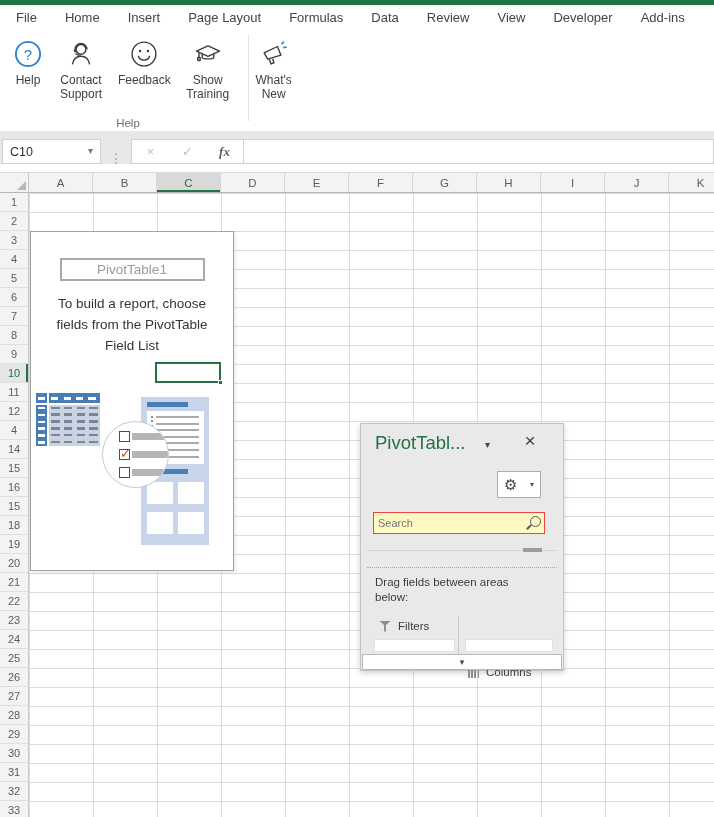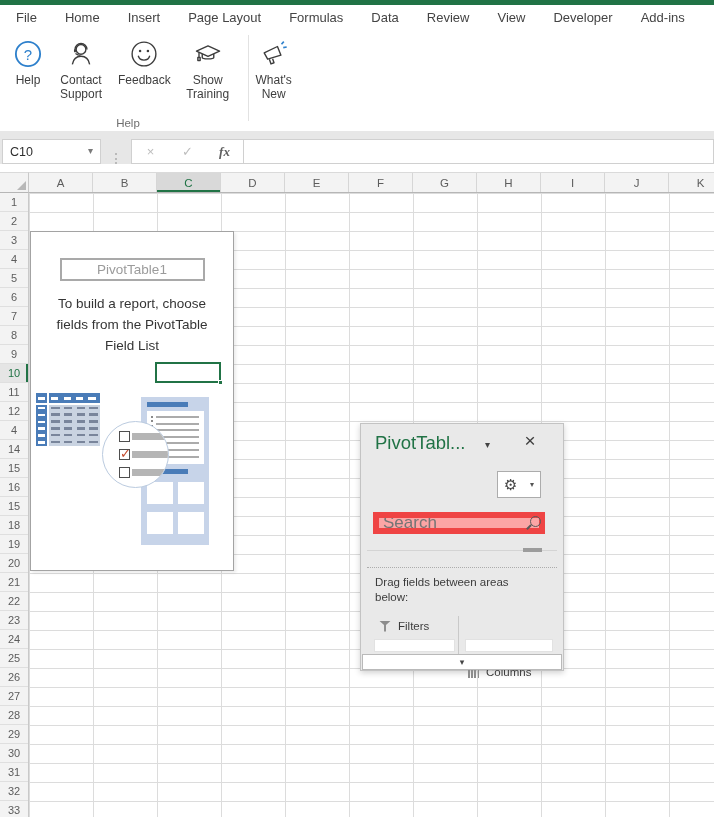--- a/index.html
+++ b/index.html
@@ -106,22 +106,22 @@
   .pane{position:absolute;left:360px;top:423px;width:204px;height:248px;background:var(--pane-bg);
     border:1px solid #C3C3C3;box-shadow:0 2px 6px rgba(0,0,0,.18);z-index:5;font-size:11.5px;color:#3C3C3C;}
   .pane-title{position:absolute;left:14px;top:8px;font-size:18.5px;color:var(--accent);}
   .pane-title-caret{position:absolute;left:124px;top:15px;font-size:10px;color:#444;}
   .pane-close{position:absolute;left:158px;top:6px;font-size:19px;color:#3F3F3F;width:22px;text-align:center;}
   .pane-sub{position:absolute;left:14px;top:43px;width:122px;line-height:15px;}
   .gear-btn{position:absolute;left:136px;top:47px;width:44px;height:27px;background:#fff;border:1px solid #ACACAC;
     display:flex;align-items:center;justify-content:space-between;padding:0 6px;}
   .gear-glyph{font-size:15px;color:#444;} .gear-caret{font-size:8px;color:#555;}
   .search{position:absolute;left:12px;top:88px;width:172px;height:22px;}
-  .search input{width:100%;height:100%;border:6px solid #ef4444;padding:0 20px 0 4px;font-size:17px;
-    color:#666;font-family:inherit;background:#fca5a5;outline:none;}
+  .search input{width:100%;height:100%;border:1px solid #ef4444;padding:0 20px 0 4px;font-size:11px;
+    color:#666;font-family:inherit;background:#fef9c3;outline:none;}
   .mag{position:absolute;right:4px;top:4px;width:14px;height:14px;}
   .mag::before{content:"";position:absolute;right:0;top:0;width:9px;height:9px;border:1.5px solid #5A5A5A;border-radius:50%;}
   .mag::after{content:"";position:absolute;left:1px;bottom:0;width:1.8px;height:6px;background:#5A5A5A;transform:rotate(45deg);}
   .grip-line{position:absolute;left:6px;right:6px;top:126px;border-top:1px solid #D4D4D4;}
   .grip{position:absolute;left:162px;top:124px;width:19px;height:3.5px;background:#9C9C9C;}
   .dotted{position:absolute;left:6px;right:6px;top:143px;border-top:1px dotted #ACACAC;}
   .drag-hint{position:absolute;left:14px;top:151px;width:160px;line-height:15px;}
   .area-label{position:absolute;top:196px;display:flex;align-items:center;gap:7px;}
   .area-filters{left:18px;} .area-columns{left:107px;margin-top:46px;}
   .funnel{width:12px;height:11px;background:#8C8C8C;

